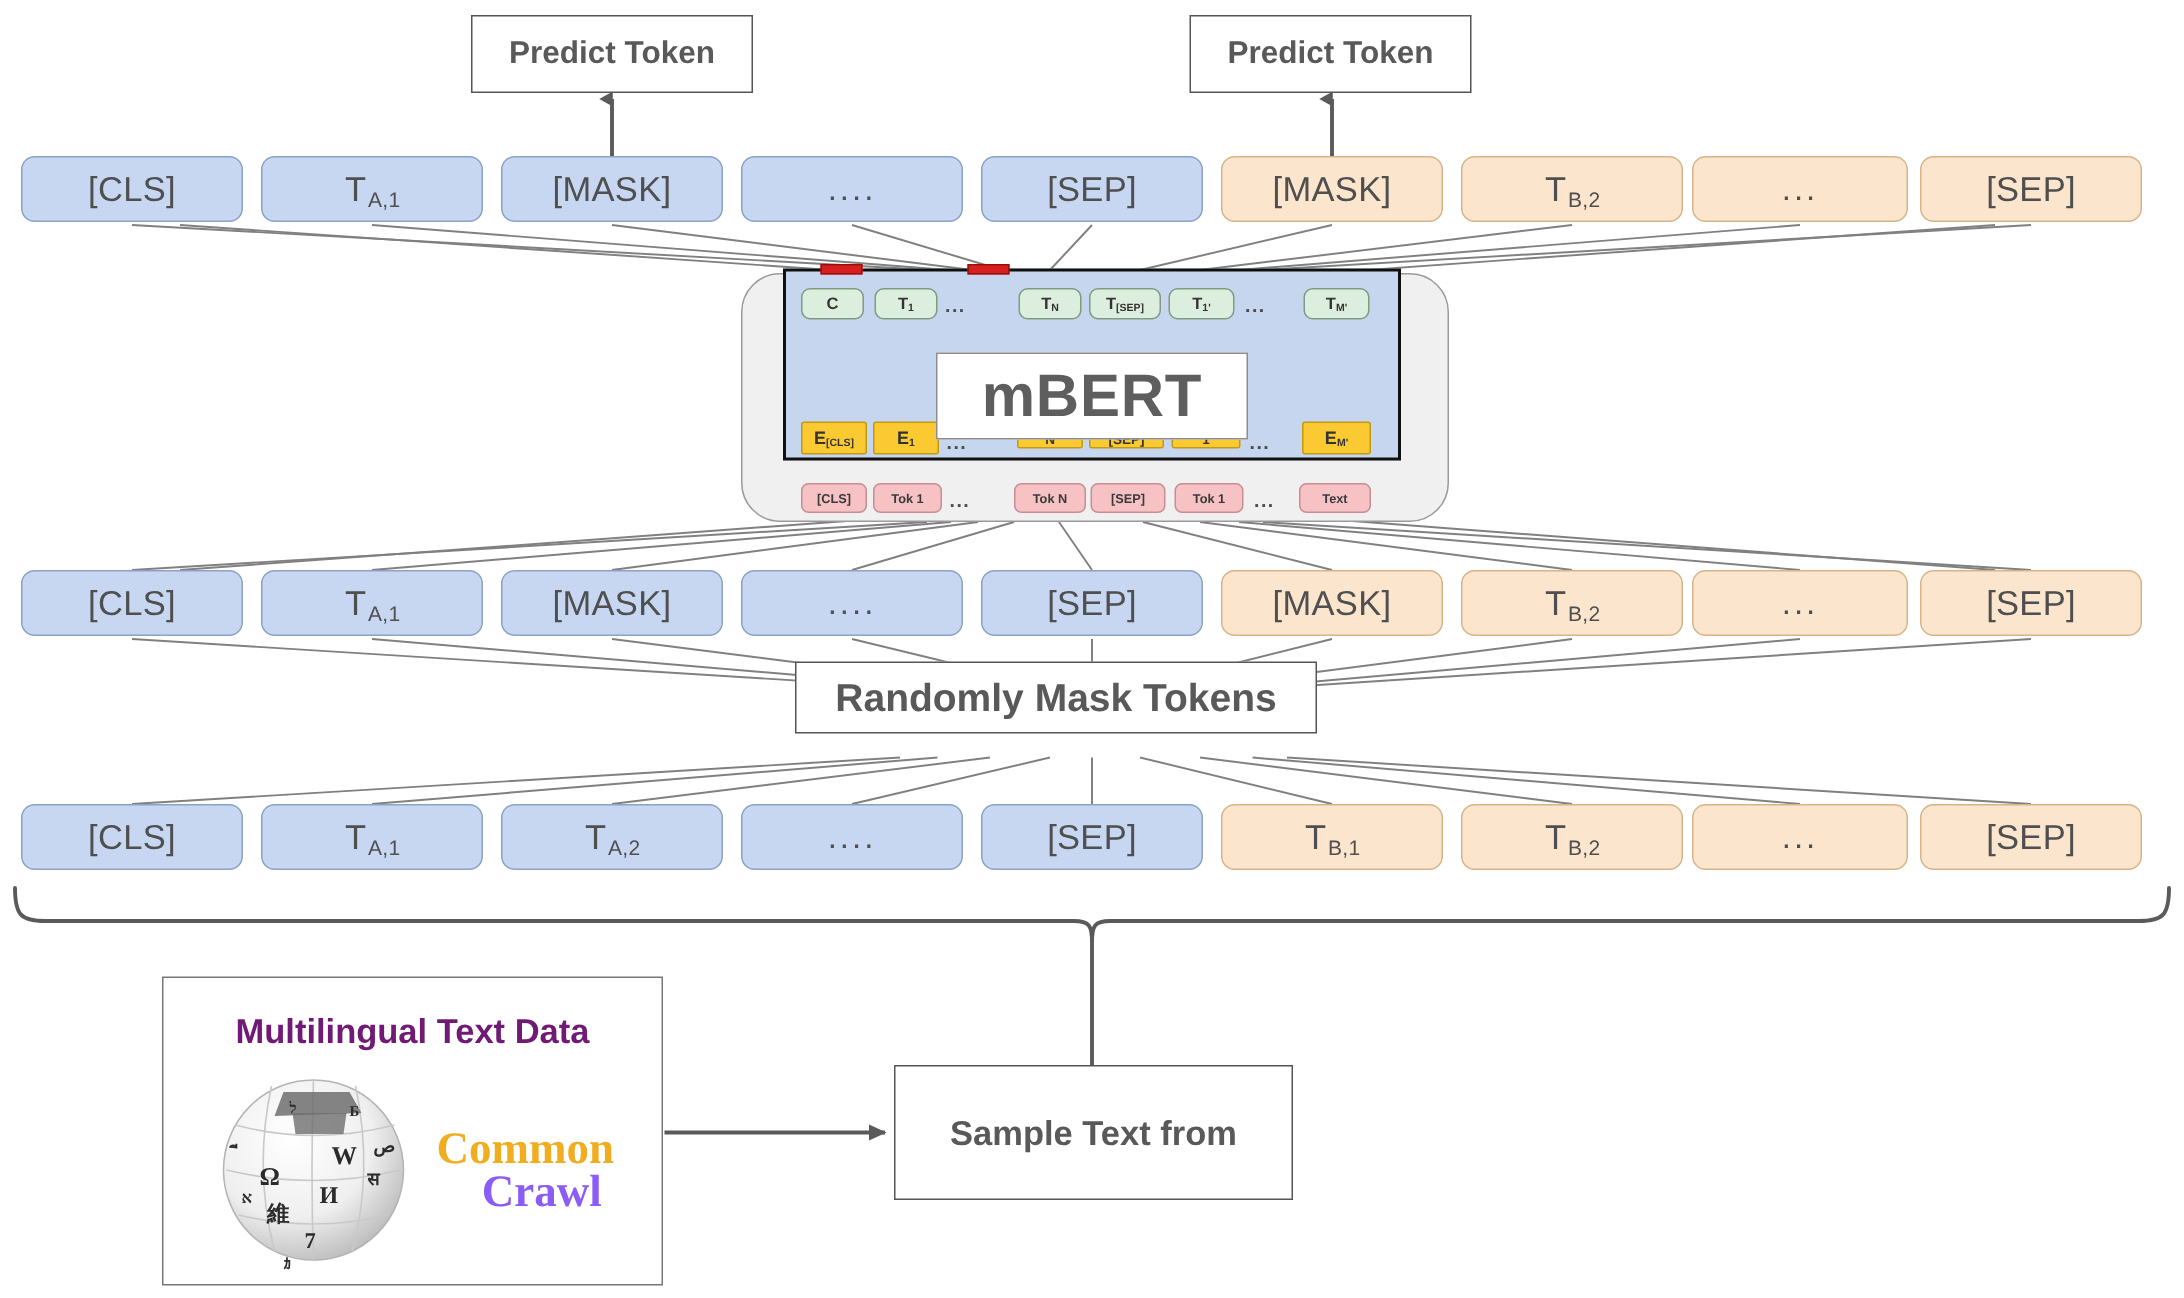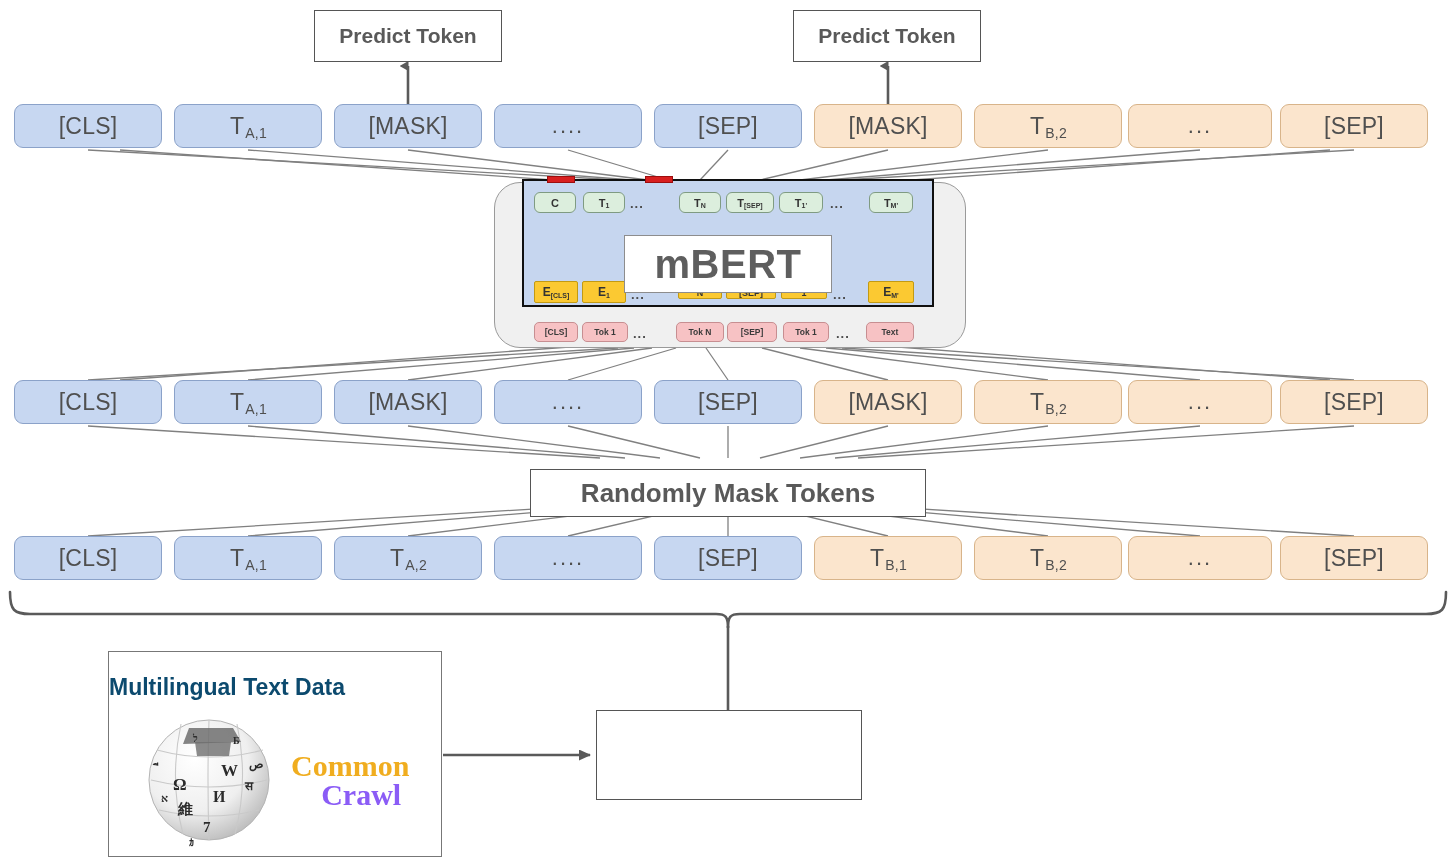--- a/index.html
+++ b/index.html
@@ -18,22 +18,22 @@
   .tok .dots{letter-spacing:2px;font-size:22px;}
 
   
   .rect{position:absolute;box-sizing:border-box;background:#fff;border:1.6px solid #555;
         display:flex;align-items:center;justify-content:center;text-align:center;
         font-weight:bold;color:#595959;}
   #predict-left,#predict-right{font-size:21px;}
   #mask-step{font-size:26px;}
   #sample-step{font-size:23px;line-height:1.25;}
   #data-source-box{border:1.3px solid #777;background:#fff;display:block;}
-  #data-source-title{position:absolute;left:0;top:22px;width:100%;text-align:left;
-        font-size:23px;font-weight:bold;color:#0c4a6e;}
+  #data-source-title{position:absolute;left:0;top:22px;width:100%;text-align:center;
+        font-size:23px;font-weight:bold;color:#701a75;}
 
   
   #bert-outer{position:absolute;background:#f0f0f0;border:1.4px solid #9a9a9a;border-radius:26px;}
   #bert-panel{position:absolute;background:#c6d6ef;border:2.2px solid #101010;box-sizing:border-box;}
   .redmark{position:absolute;background:#d81f1f;height:5px;width:26px;border:1px solid #9d0e0e;}
   .gbox{position:absolute;height:21px;border-radius:6px;box-sizing:border-box;
         background:#dceedd;border:1.2px solid #7f9b82;
         display:flex;align-items:center;justify-content:center;
         font-size:11px;font-weight:bold;color:#333;}
   .ybox{position:absolute;height:22px;border-radius:2px;box-sizing:border-box;
@@ -313,21 +313,21 @@
       <span>T</span>
       <span class="sub">B,2</span>
     </div>
   <div class="tok orange" style="left:1128px;top:380px;width:144px;">
       <span class="dots">...</span>
     </div>
   <div class="tok orange" style="left:1280px;top:380px;width:148px;">
       <span>[SEP]</span>
     </div>
 
-  <div class="rect" id="mask-step" style="left:530px;top:469px;width:396px;height:48px;">Randomly Mask Tokens</div>
+  <div class="rect" id="mask-step" style="left:530px;top:441px;width:348px;height:48px;">Randomly Mask Tokens</div>
 
   <div class="tok blue" style="left:14px;  top:536px;width:148px;">
       <span>[CLS]</span>
     </div>
   <div class="tok blue" style="left:174px; top:536px;width:148px;">
       <span>T</span>
       <span class="sub">A,1</span>
     </div>
   <div class="tok blue" style="left:334px; top:536px;width:148px;">
       <span>T</span>
@@ -396,16 +396,17 @@
     </svg>
 
     <div id="cc-wordmark" style="left:182px;top:100px;text-align:center;">
       <div id="cc-line1">Common</div>
       <div id="cc-line2">Crawl</div>
     </div>
   </div>
 
   <div class="rect" id="sample-step" style="left:596px;top:710px;width:266px;height:90px;">
     <div>
+      <div>Sample Text from</div>
     </div>
   </div>
 
 </div>
 
 </body></html>

